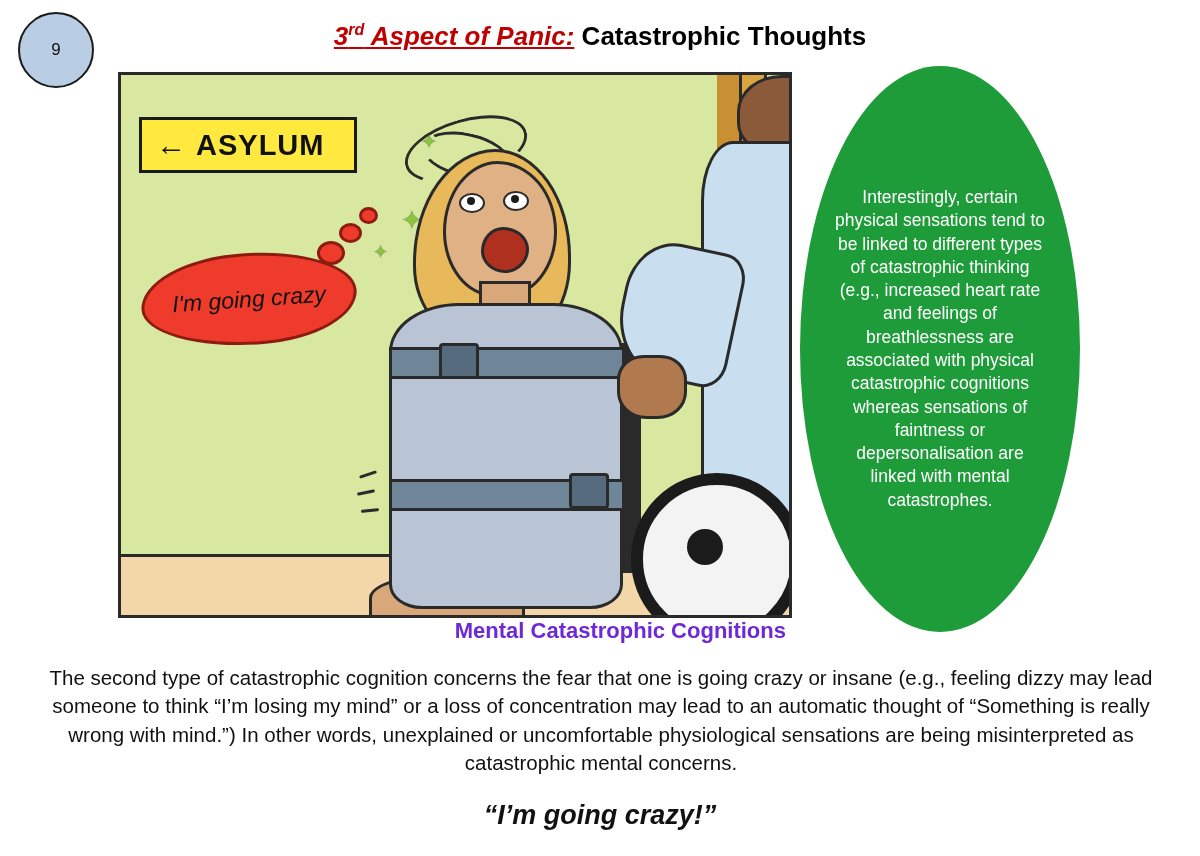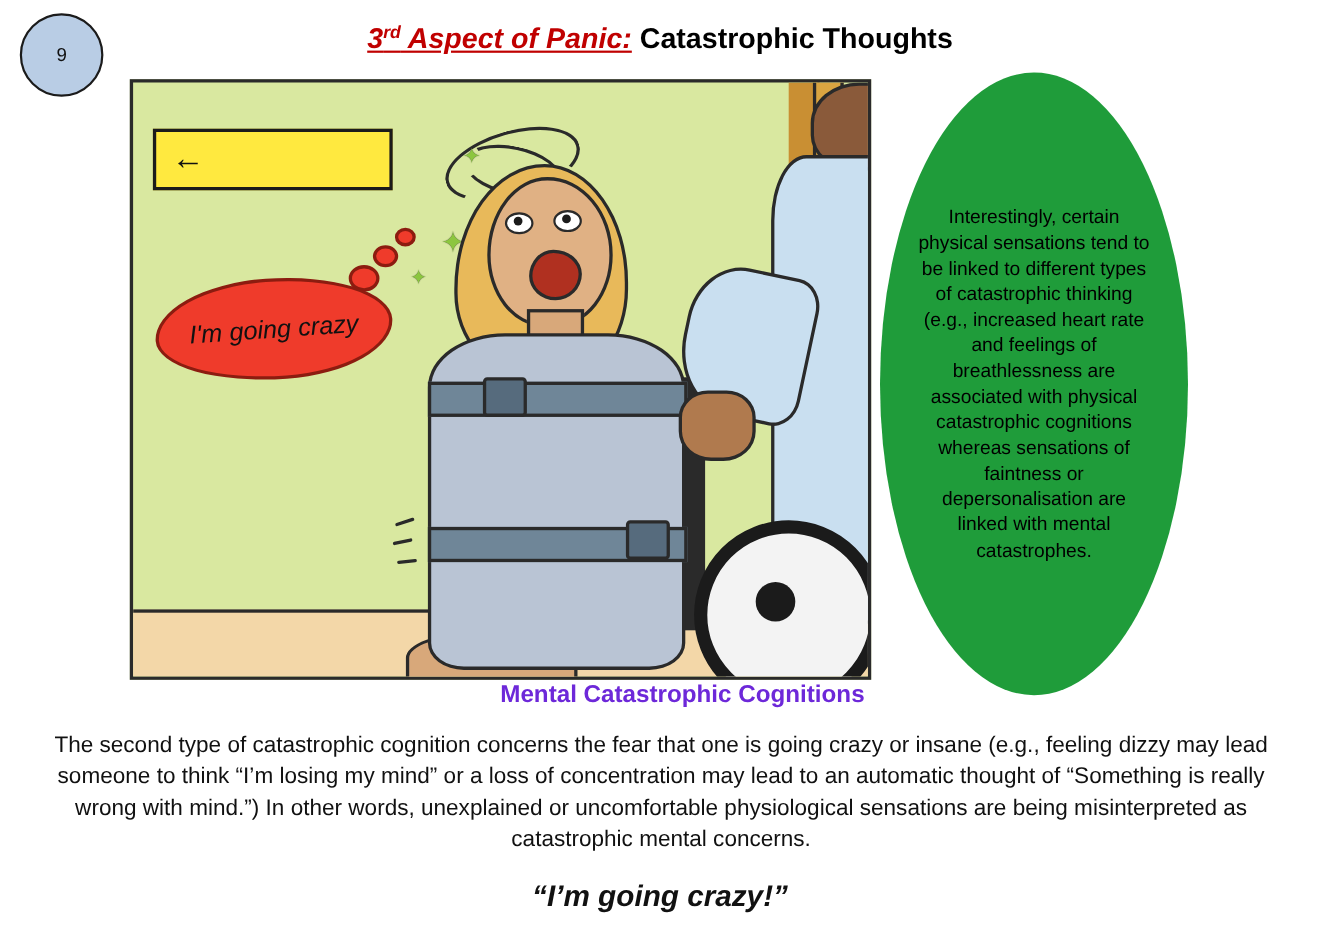--- a/index.html
+++ b/index.html
@@ -389,21 +389,21 @@
     background: #1f9c3a;
     border-radius: 50%;
     display: flex;
     align-items: center;
     justify-content: center;
     box-sizing: border-box;
     padding: 36px 34px;
   }
   .green-ellipse p {
     margin: 0;
-    color: #000000;
+    color: #ffffff;
     font-size: 17.5px;
     line-height: 1.33;
     text-align: center;
   }
 
   
   .caption {
     position: absolute;
     left: 118px;
     top: 618px;
@@ -450,20 +450,21 @@
   <span class="title-red"><span>3</span><sup>rd</sup><span> Aspect of Panic:</span></span><span class="title-black"> Catastrophic Thoughts</span>
 </div>
 
 <div class="cartoon">
   <div class="door-panel"></div>
   <div class="door-frame"></div>
   <div class="floor"></div>
 
   <div class="asylum-sign">
     <span class="asylum-arrow">←</span>
+    <span class="asylum-text">ASYLUM</span>
   </div>
 
   <div class="bubble-dot bd1"></div>
   <div class="bubble-dot bd2"></div>
   <div class="bubble-dot bd3"></div>
   <div class="thought-bubble">
     <span>I'm going crazy</span>
   </div>
 
   <div class="swirl"></div>

